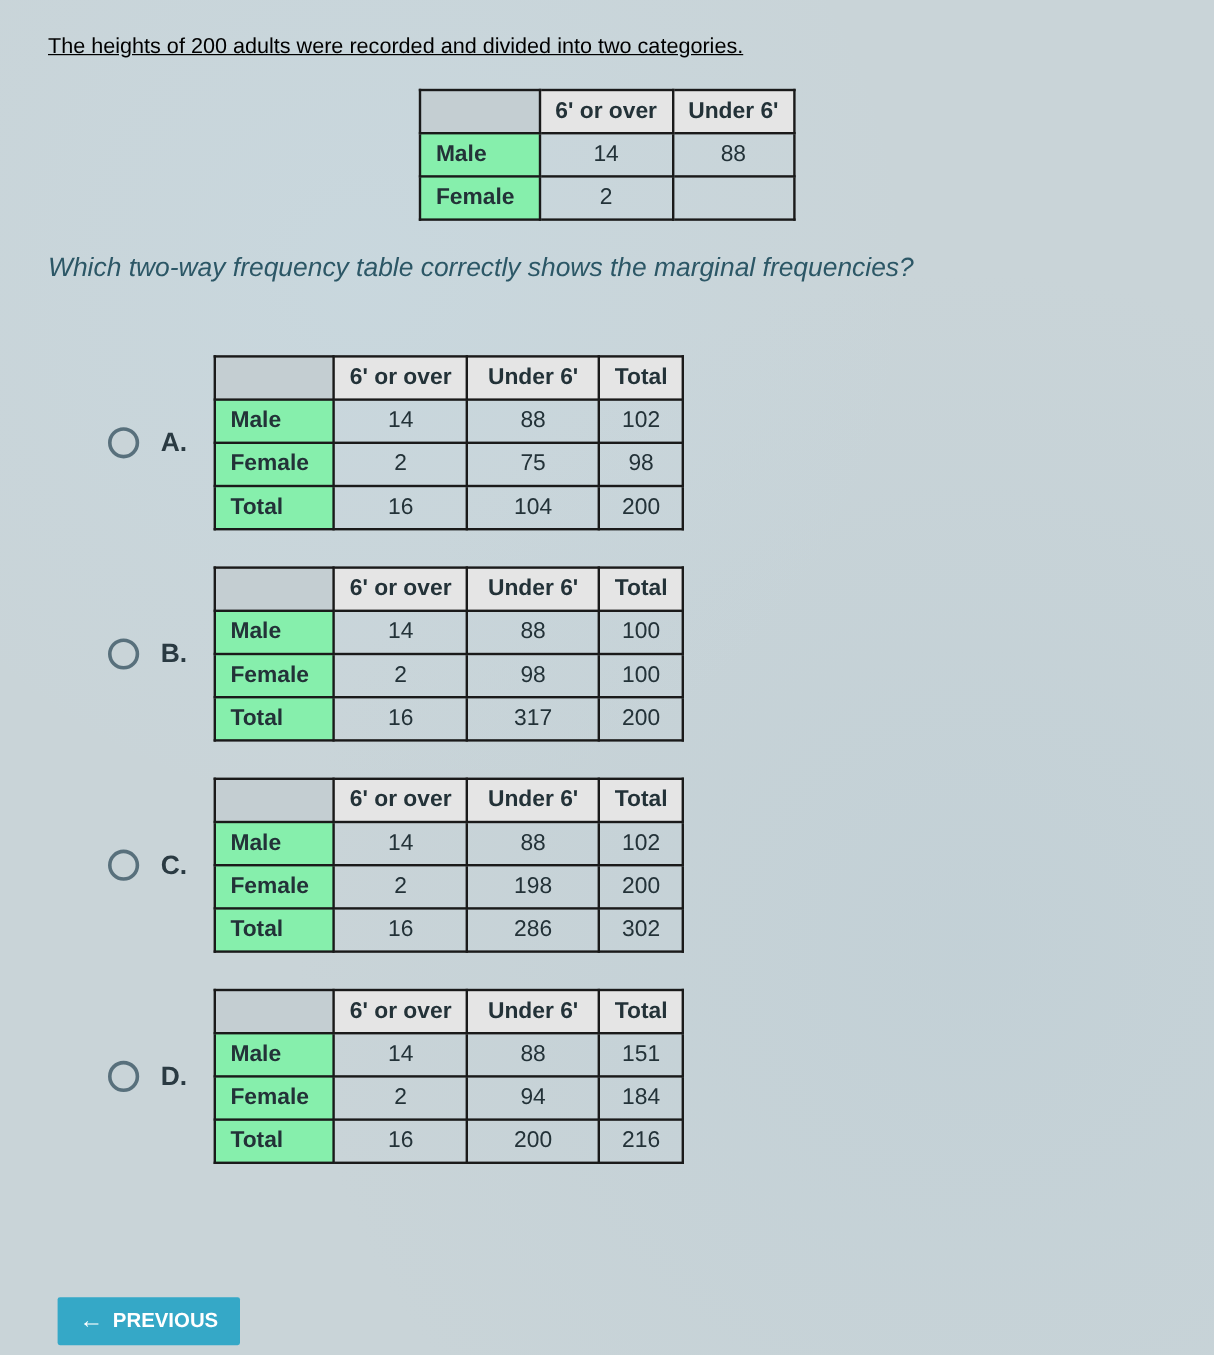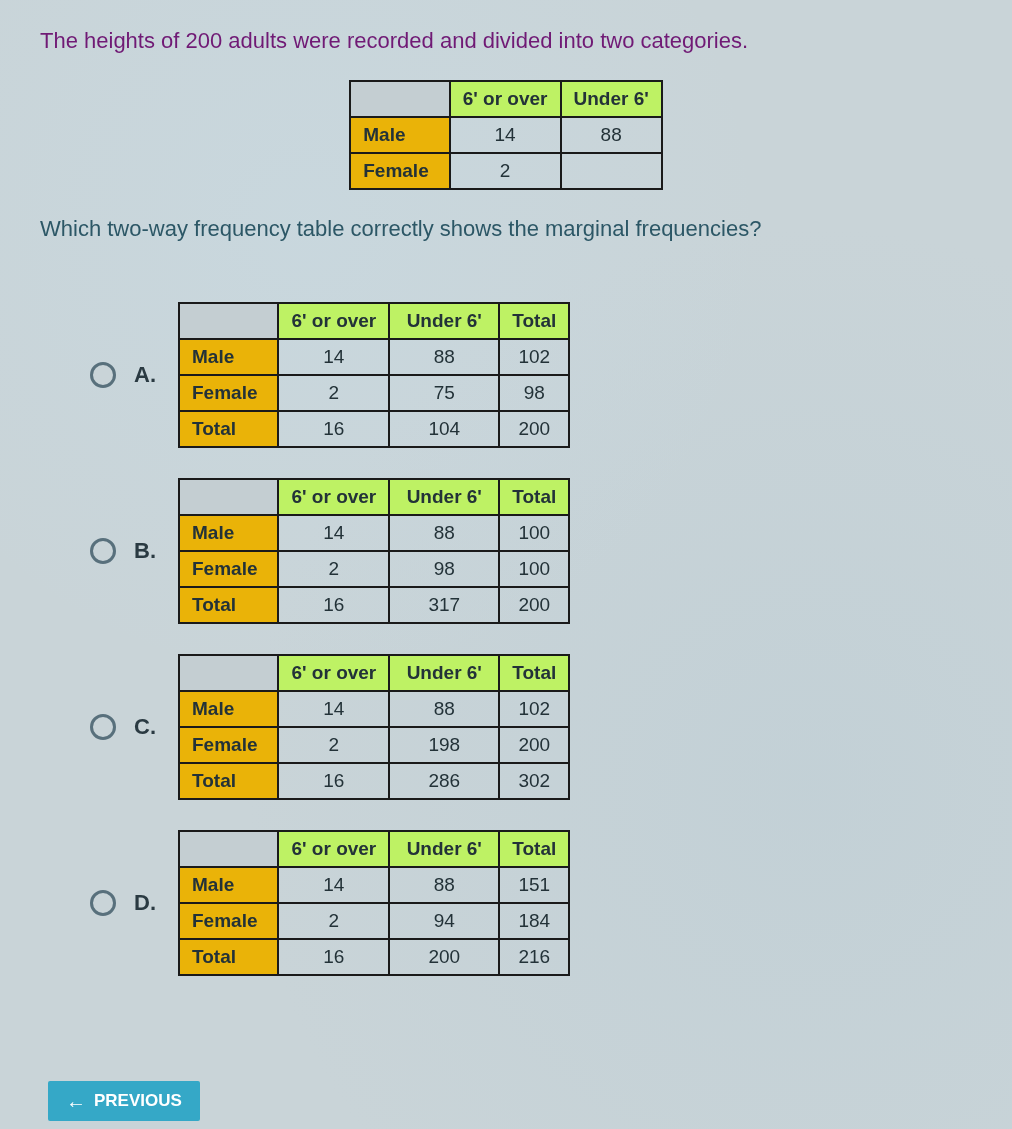--- a/index.html
+++ b/index.html
@@ -10,52 +10,54 @@
     background-image:
       radial-gradient(circle at 30% 20%, rgba(200,220,230,0.4), transparent 40%),
       radial-gradient(circle at 80% 70%, rgba(180,200,210,0.3), transparent 50%);
     width: 1012px;
     min-height: 1129px;
     padding: 20px 40px 0 40px;
     color: #2a3a42;
     position: relative;
   }
   .prompt-text {
-    font-size: 22px;
-    color: #701a75;
+    font-size: 18px;
+    color: #000000;
     margin: 6px 0 24px 0;
     line-height: 1.35;
+    text-decoration: underline;
   }
   .main-table-wrap { text-align: center; margin-bottom: 26px; }
   table.ft {
     border-collapse: collapse;
     display: inline-table;
   }
   table.ft td, table.ft th {
     border: 2px solid #1a1a1a;
     padding: 6px 12px;
     font-size: 19px;
     text-align: center;
     color: #233238;
   }
   table.ft th {
     font-weight: bold;
-    background: #bef264;
+    background: #e5e5e5;
   }
   table.ft td.rowhead {
     font-weight: bold;
     text-align: left;
     padding-right: 20px;
-    background: #eab308;
+    background: #86efac;
   }
   table.ft td.corner { background: #c4ced2; }
   .question2 {
     font-size: 22px;
     color: #2c5766;
     margin: 10px 0 60px 0;
+    font-style: italic;
   }
   .options { margin-left: 50px; }
   .opt {
     display: flex;
     align-items: center;
     gap: 18px;
     margin-bottom: 30px;
   }
   .radio {
     width: 26px; height: 26px;

